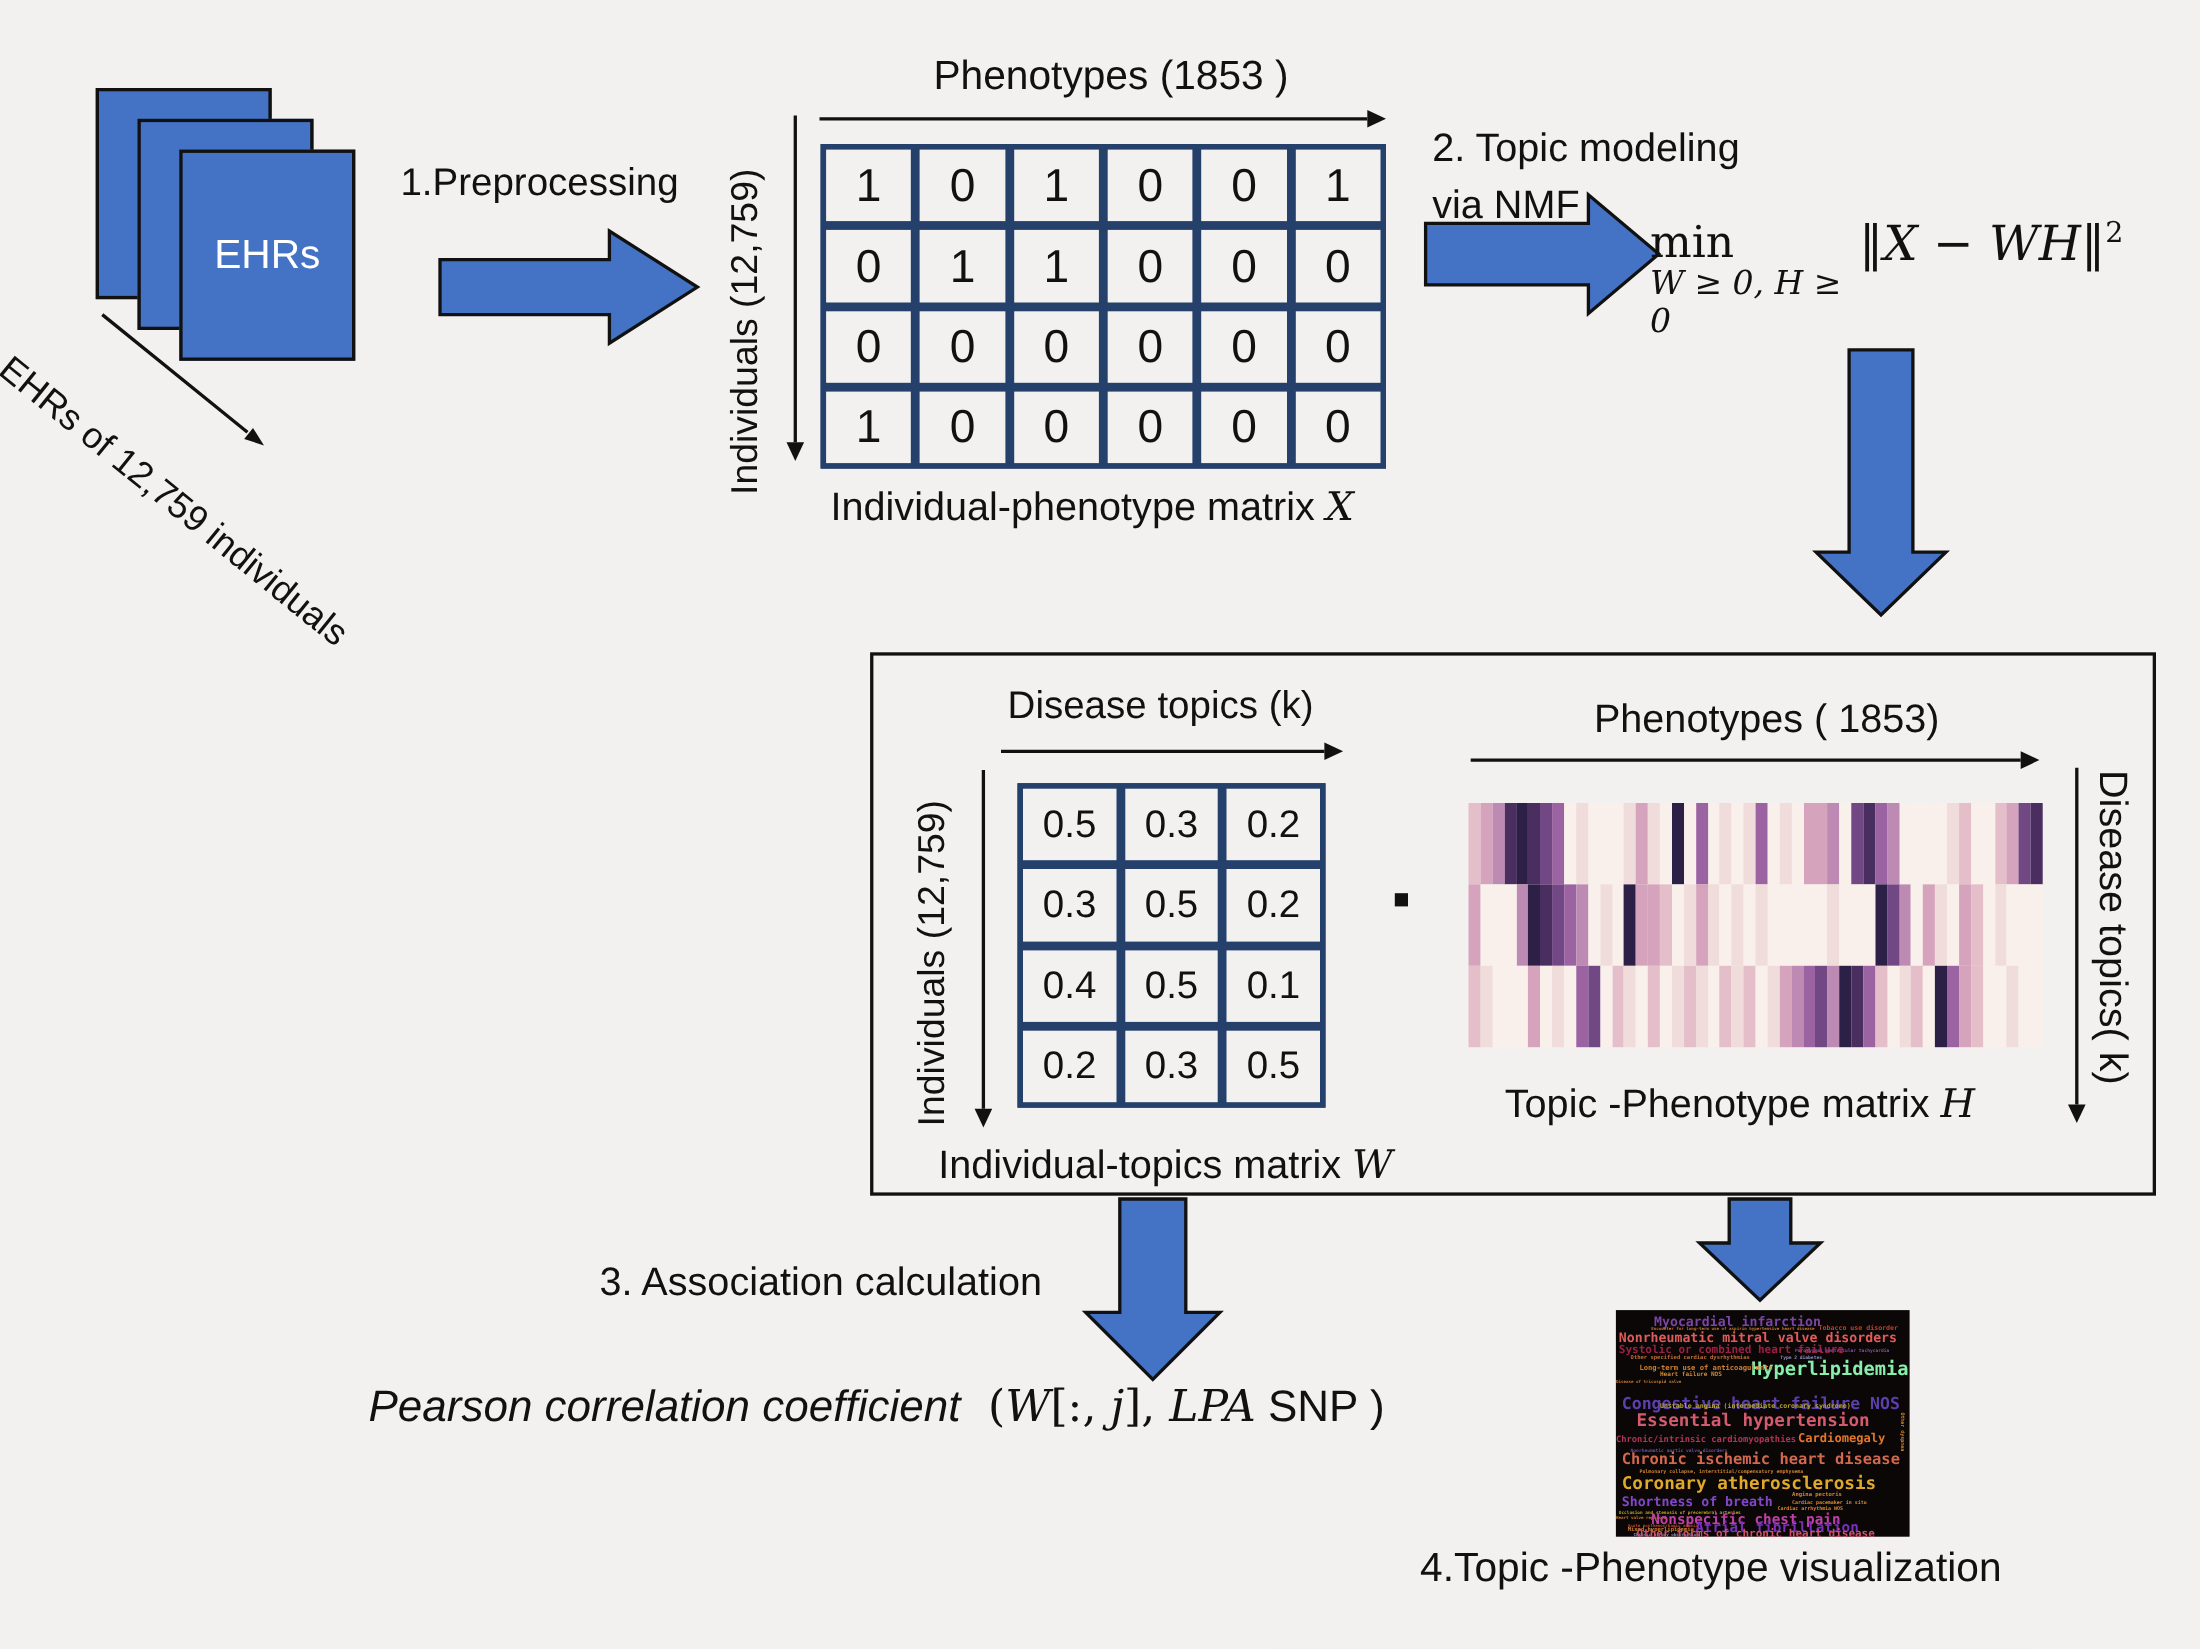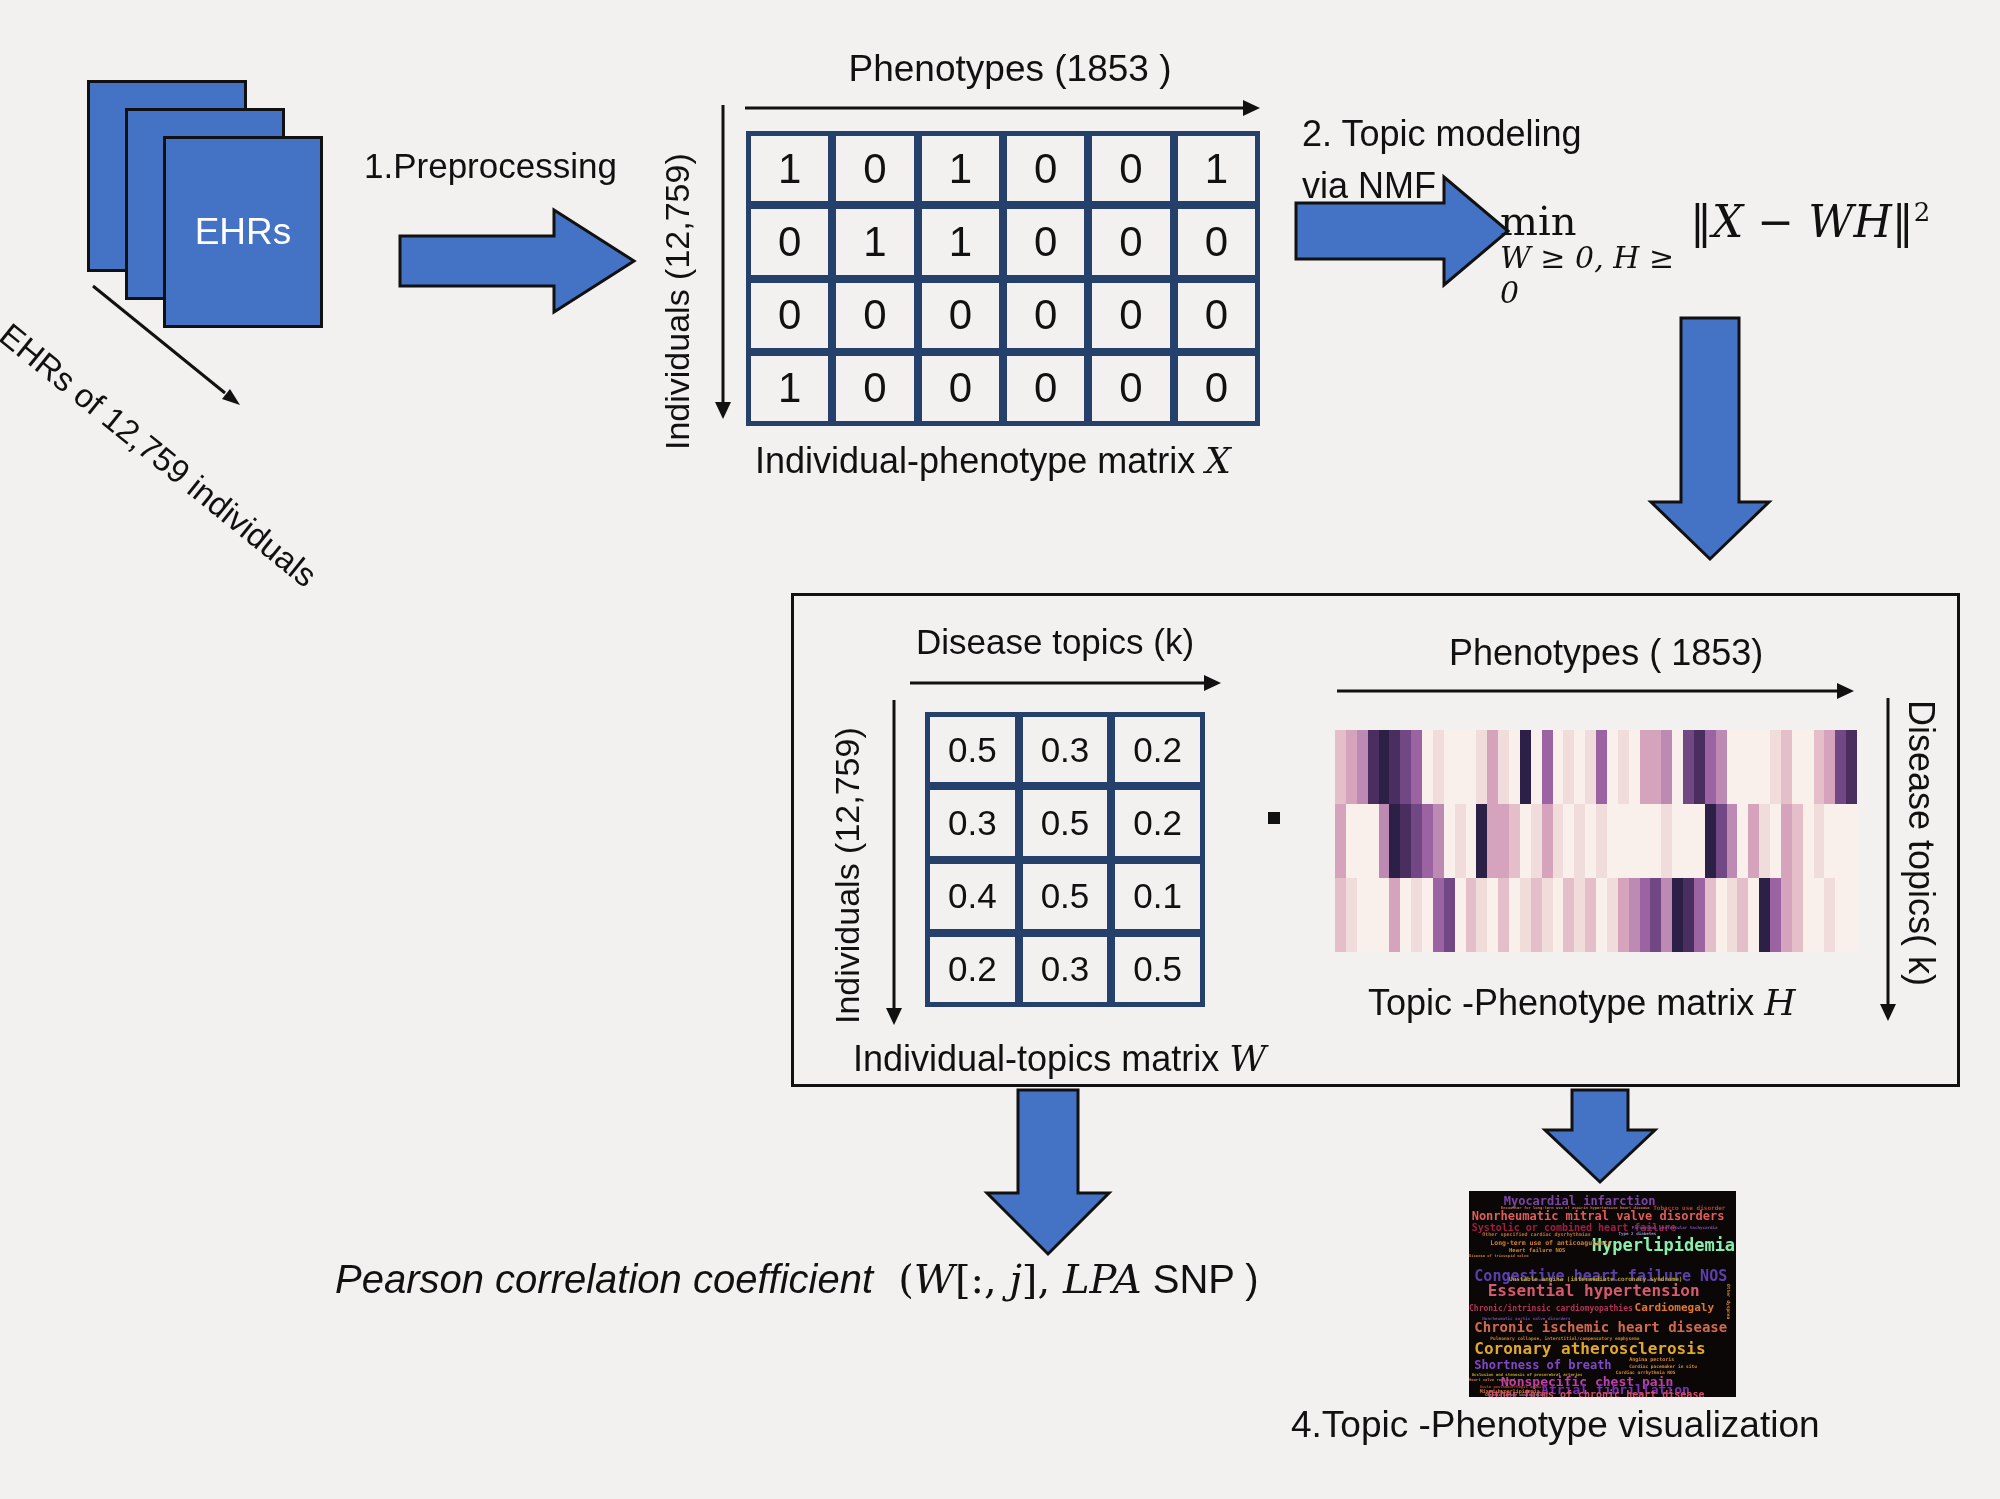--- a/index.html
+++ b/index.html
@@ -315,20 +315,21 @@
     <span>Topic -Phenotype matrix </span><span class="mvar">H</span>
   </div>
 
   <svg class="abs" style="left:985px;top:1090px;" width="126" height="166">
     <polygon points="33,0 93,0 93,103 124,103 63,164 2,103 33,103" fill="#4472c4" stroke="#111" stroke-width="3"></polygon>
   </svg>
   <svg class="abs" style="left:1543px;top:1090px;" width="114" height="94">
     <polygon points="29,0 85,0 85,40 112,40 57,92 2,40 29,40" fill="#4472c4" stroke="#111" stroke-width="3"></polygon>
   </svg>
 
+  <div class="abs lbl" style="left:545px;top:1144px;font-size:36px;">3. Association calculation</div>
   <div class="abs lbl" style="left:335px;top:1256px;font-size:40px;">
     <span style="font-style:italic;">Pearson correlation coefficient</span>
     <span class="serifm" style="margin-left:14px;"><span>(</span><span class="mvar">W</span><span>[:, </span><span class="mvar">j</span><span>], </span><span class="mvar">LPA</span><span style="font-family:'Liberation Sans',sans-serif;"> SNP )</span></span>
   </div>
 
   <div class="wordcloud" style="left:1469px;top:1191px;width:267px;height:206px;">
       <span class="wc-word" style="left: 13%; top: 2%; font-size: 12px; color: rgb(123, 68, 166);">Myocardial infarction</span>
       <span class="wc-word" style="left: 12%; top: 7.5%; font-size: 3.8px; color: rgb(192, 122, 48);">Encounter for long-term use of aspirin hypertensive heart disease</span>
       <span class="wc-word" style="left: 69%; top: 7%; font-size: 6px; color: rgb(181, 69, 47);">Tobacco use disorder</span>
       <span class="wc-word" style="left: 1%; top: 9%; font-size: 12px; color: rgb(224, 92, 92);">Nonrheumatic mitral valve disorders</span>

